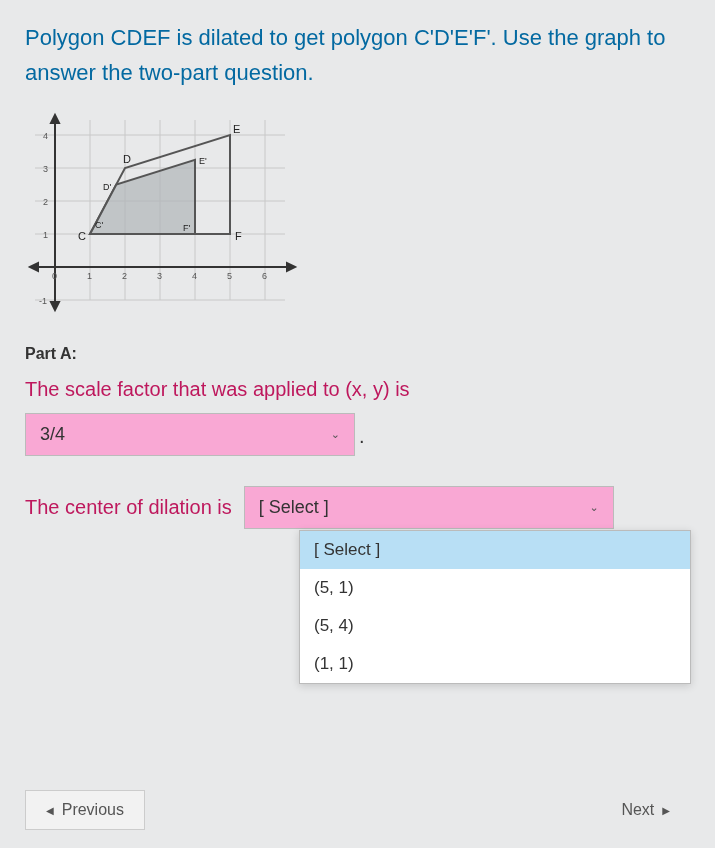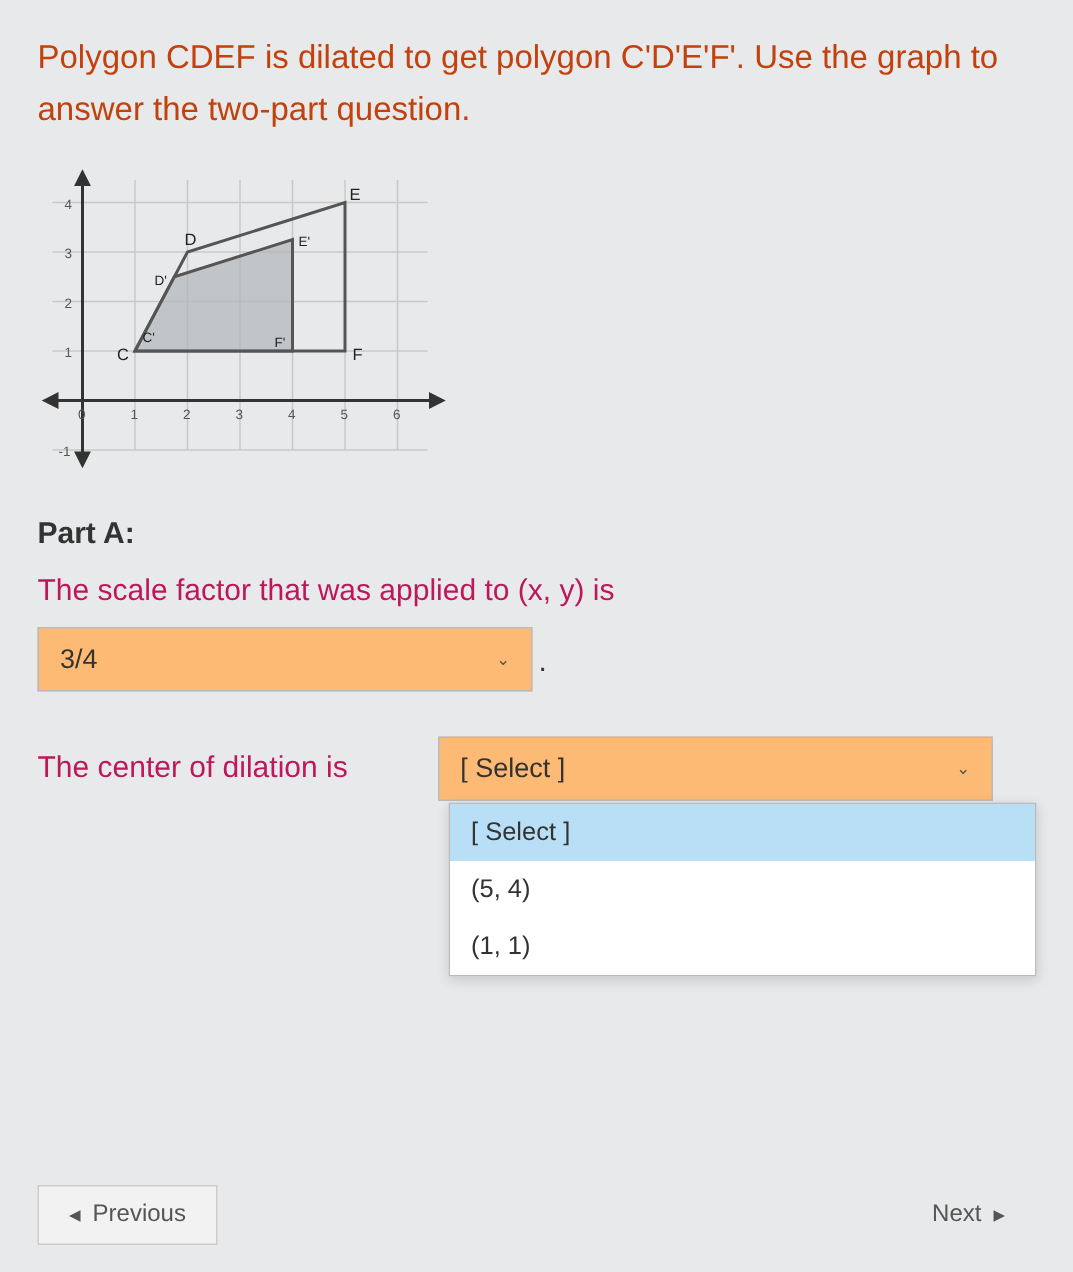--- a/index.html
+++ b/index.html
@@ -8,44 +8,44 @@
       height: 848px;
       background: #e8e9ea;
       font-family: Arial, Helvetica, sans-serif;
       color: #333;
       padding: 20px 25px;
       position: relative;
     }
     .question-text {
       font-size: 22px;
       line-height: 1.6;
-      color: #c2410c;
+      color: #0369a1;
       margin-bottom: 20px;
     }
     .graph-container {
       width: 280px;
       height: 210px;
       margin-bottom: 25px;
       position: relative;
     }
     .graph-svg { width: 100%; height: 100%; }
     .part-label {
-      font-size: 20px;
+      font-size: 16px;
       font-weight: bold;
       color: #333;
       margin-bottom: 15px;
     }
     .part-text {
       font-size: 20px;
       color: #be185d;
       margin-bottom: 12px;
     }
     .select-box {
       border: 1px solid #bbb;
-      background: #fdba74;
+      background: #f9a8d4;
       padding: 10px 14px;
       font-size: 18px;
       color: #333;
       display: flex;
       align-items: center;
       justify-content: space-between;
       cursor: pointer;
       width: 330px;
     }
     .select-box .chevron {
@@ -53,21 +53,20 @@
       color: #555;
     }
     .part-a { margin-bottom: 30px; }
     .part-a .row { display: flex; align-items: center; gap: 4px; }
     .period { font-size: 20px; align-self: flex-end; padding-bottom: 8px; }
     .part-b { margin-bottom: 30px; }
     .part-b .row {
       display: flex;
       align-items: flex-start;
       position: relative;
-      gap: 48px;
     }
     .part-b .row .part-text { padding-top: 10px; margin-right: 12px; }
     .select-b { width: 370px; }
     .dropdown {
       position: absolute;
       top: 44px;
       left: 274px;
       width: 392px;
       background: #fff;
       border: 1px solid #bbb;
@@ -186,20 +185,21 @@
   <div class="row">
     <div class="part-text">The center of dilation is</div>
     <div style="position:relative;">
       <div class="select-box select-b">
         <span>[ Select ]</span>
         <span class="chevron">⌄</span>
       </div>
     </div>
     <div class="dropdown">
       <div class="dropdown-item highlighted">[ Select ]</div>
+      <div class="dropdown-item">(5, 1)</div>
       <div class="dropdown-item">(5, 4)</div>
       <div class="dropdown-item">(1, 1)</div>
     </div>
   </div>
 </div>
 
 <div class="nav-row">
   <div class="nav-btn">
     <span class="tri">◀</span>
     <span>Previous</span>

